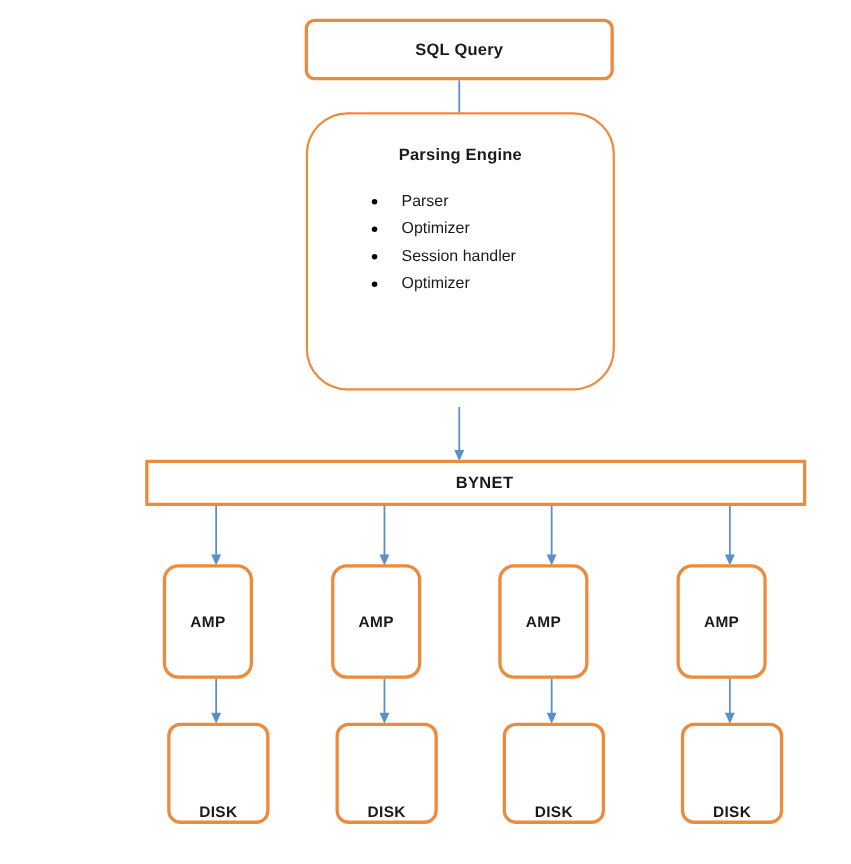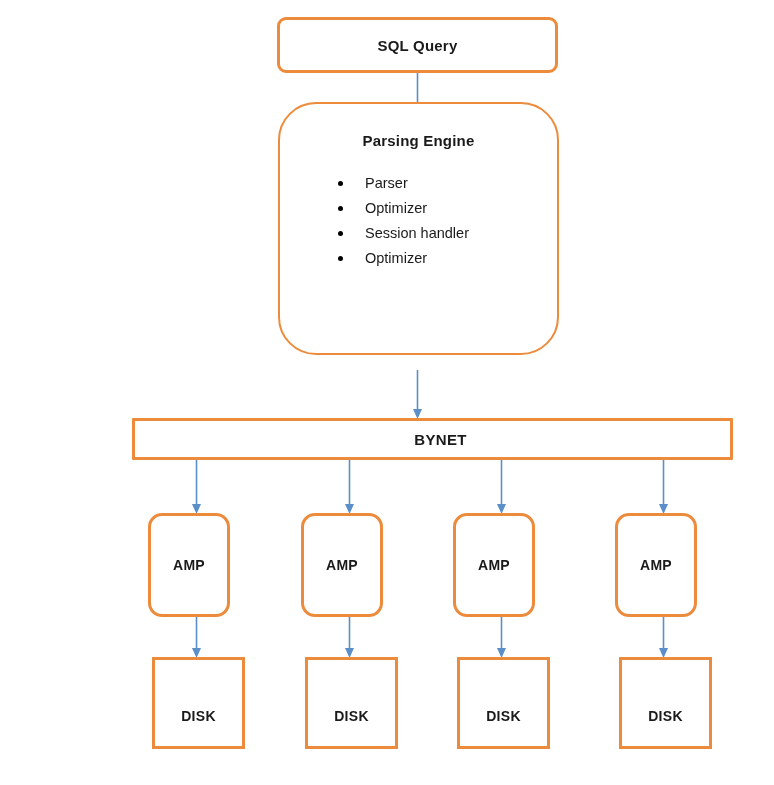--- a/index.html
+++ b/index.html
@@ -108,22 +108,22 @@
     font-size: 14px;
     font-weight: bold;
     letter-spacing: .3px;
   }
   
   .disk-box {
     top: 657px;
     width: 93px;
     height: 92px;
     border-width: 3px;
-    border-radius: 0;
-    align-items: center;
+    border-radius: 12px;
+    align-items: flex-end;
   }
   .disk-box .node-title {
     font-size: 14px;
     font-weight: bold;
     letter-spacing: .3px;
     margin-top: 26px;
   }
   
   .connector {
     position: absolute;

